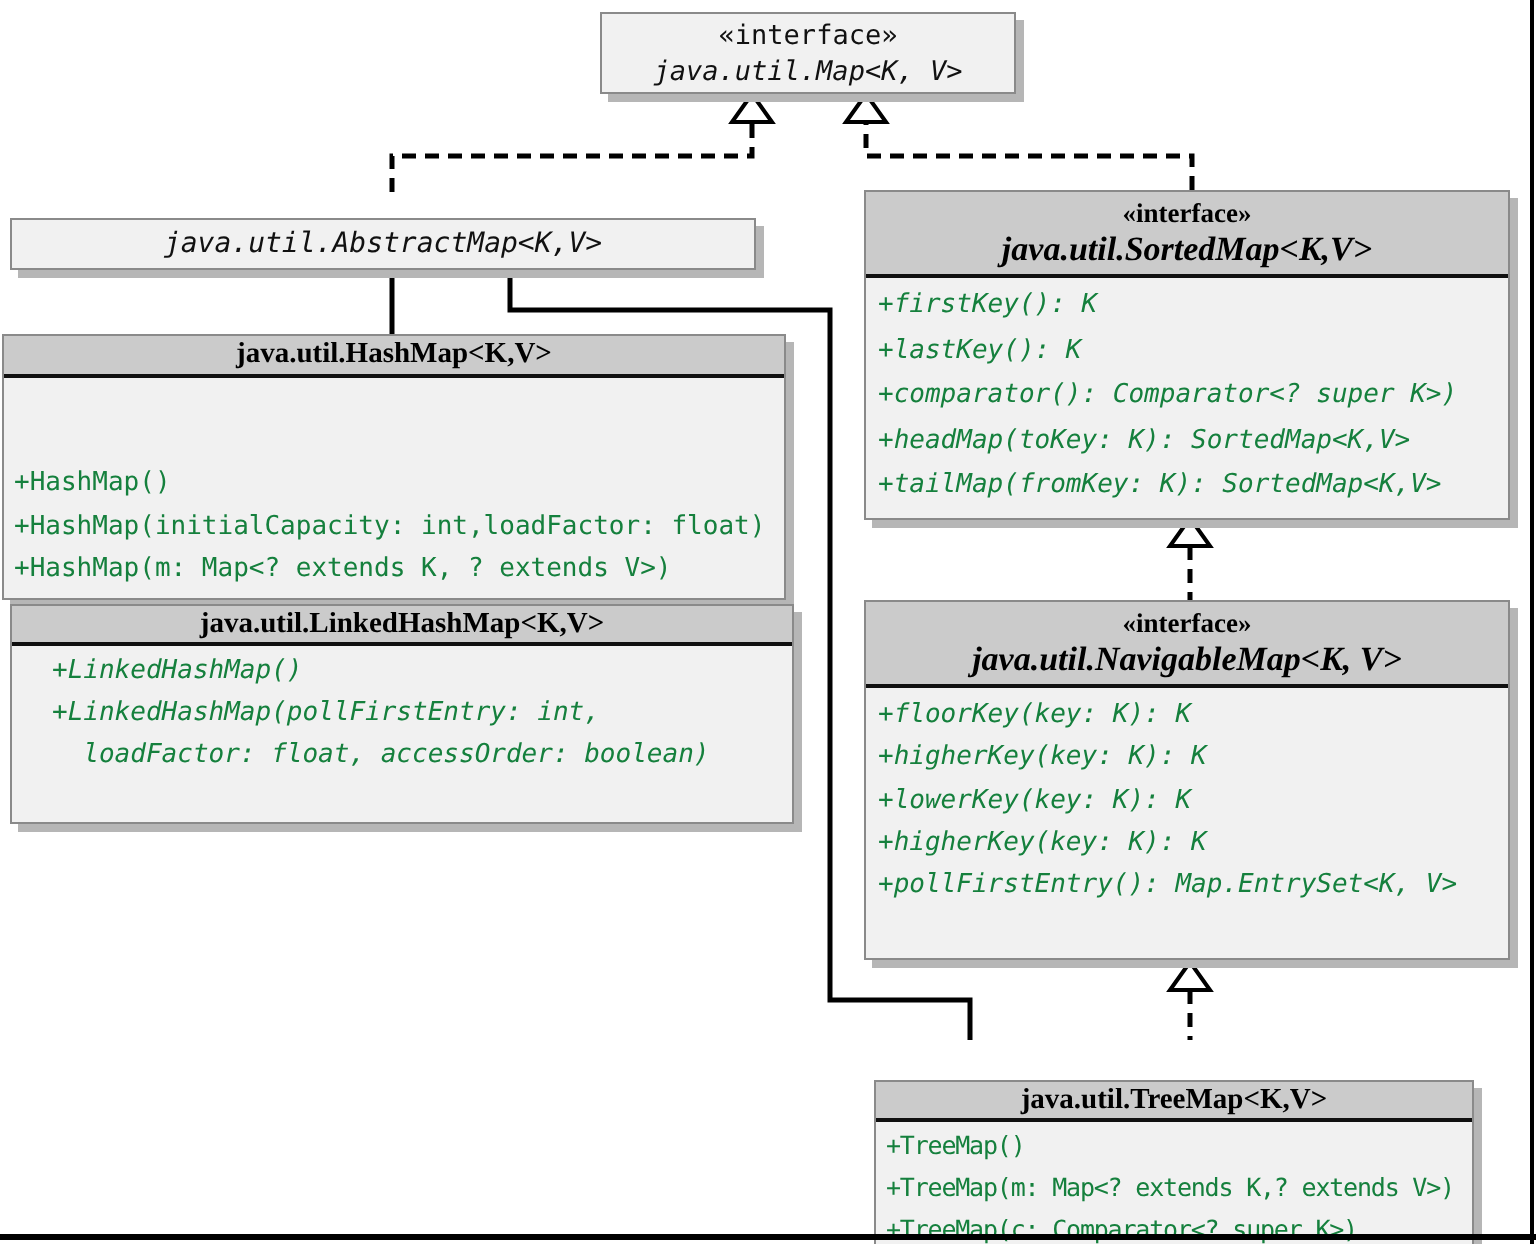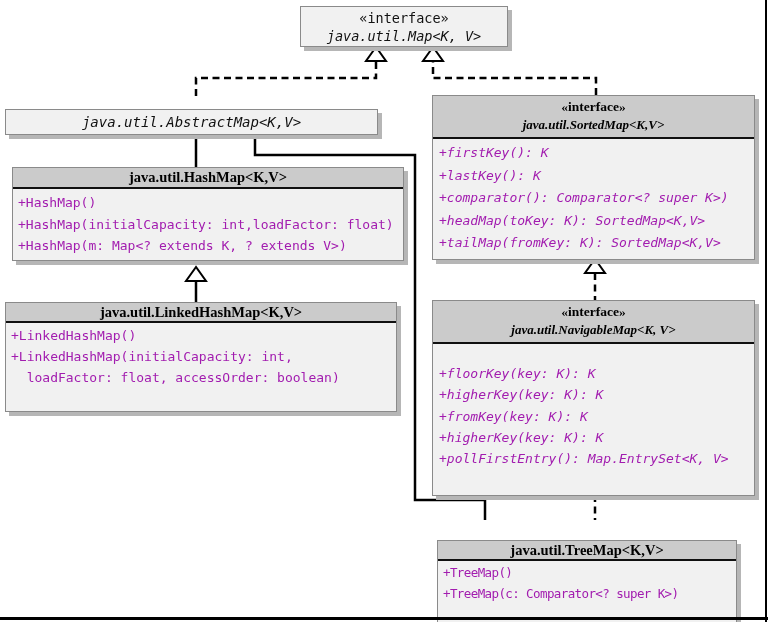--- a/index.html
+++ b/index.html
@@ -11,52 +11,52 @@
   .box {
     position:absolute; background:#f1f1f1; border:1px solid #8a8a8a;
     box-shadow:4px 4px 0 #b6b6b6; box-sizing:border-box;
   }
   .hdr {
     background:#cbcbcb; border-bottom:2px solid #101010; text-align:center;
     font-family:"Liberation Serif", serif; font-weight:bold; overflow:hidden;
   }
   .mono-c { text-align:center; font-family:"DejaVu Sans Mono", monospace; color:#111; }
   .it { font-style:italic; }
-  .methods { overflow:hidden; color:#a21caf; }
+  .methods { overflow:hidden; color:#15803d; }
   .methods > div { white-space:pre; }
 
   
   #box-map { left:300px; top:6px; width:208px; height:41px; padding-top:3px; }
   #box-map .stereo-line { font-size:13.5px; line-height:17px; }
   #box-map .name-line   { font-size:13.5px; line-height:18px; }
 
   
   #box-abstract { left:5px; top:109px; width:373px; height:26px; }
   #box-abstract .name-line { font-size:14px; line-height:24px; }
 
   
-  #box-hash { left:12px; top:167px; width:392px; }
+  #box-hash { left:1px; top:167px; width:392px; }
   #box-hash .hdr { height:19px; font-size:14.5px; line-height:19px; }
-  #box-hash .methods { height:68px; padding:3px 0 0 5px; font-size:13px; line-height:21.5px; }
+  #box-hash .methods { height:68px; padding:3px 0 0 5px; font-size:13px; line-height:21.5px;margin-top:39px; }
 
   
   #box-linked { left:5px; top:302px; width:392px; }
   #box-linked .hdr { height:18px; font-size:14.5px; line-height:18px; }
-  #box-linked .methods { height:86px; padding:2px 0 0 5px; font-size:13px; line-height:21px; }
+  #box-linked .methods { height:86px; padding:2px 0 0 20px; font-size:13px; line-height:21px;font-style:italic; }
 
   
   #box-sorted { left:432px; top:95px; width:323px; }
   #box-sorted .hdr, #box-nav .hdr { padding-top:2px; height:39px; }
   .stereo { font-size:13.5px; line-height:17px; }
-  .iface-name { font-size:13px; line-height:20px; font-style:italic; }
+  .iface-name { font-size:17px; line-height:20px; font-style:italic; }
   #box-sorted .methods { height:117px; padding:3px 0 0 6px; font-size:13px; line-height:22.5px; font-style:italic; }
 
   
   #box-nav { left:432px; top:300px; width:323px; }
-  #box-nav .methods { height:132px; padding:19px 0 0 6px; font-size:13px; line-height:21.3px; font-style:italic; }
+  #box-nav .methods { height:132px; padding:3px 0 0 6px; font-size:13px; line-height:21.3px; font-style:italic; }
 
   
   #box-tree { left:437px; top:540px; width:300px; }
   #box-tree .hdr { height:18px; font-size:14.5px; line-height:18px; }
   #box-tree .methods { height:65px; padding:1px 0 0 5px; font-size:12.5px; letter-spacing:-0.6px; line-height:21px; }
 
   
   .frame-right  { position:absolute; left:765px; top:0; width:2px; height:622px; background:#000; }
   .frame-bottom { position:absolute; left:0; top:617px; width:768px; height:3px; background:#000; }
 </style>
@@ -105,21 +105,21 @@
       <div>+HashMap()</div>
       <div>+HashMap(initialCapacity: int,loadFactor: float)</div>
       <div>+HashMap(m: Map&lt;? extends K, ? extends V&gt;)</div>
     </div>
   </div>
 
   <div class="box" id="box-linked">
     <div class="hdr">java.util.LinkedHashMap&lt;K,V&gt;</div>
     <div class="methods">
       <div>+LinkedHashMap()</div>
-      <div>+LinkedHashMap(initialCapacity: int,
+      <div>+LinkedHashMap(pollFirstEntry: int,
   loadFactor: float, accessOrder: boolean)</div>
     </div>
   </div>
 
   <div class="box" id="box-sorted">
     <div class="hdr">
       <div class="stereo">«interface»</div>
       <div class="iface-name">java.util.SortedMap&lt;K,V&gt;</div>
     </div>
     <div class="methods">
@@ -132,29 +132,30 @@
   </div>
 
   <div class="box" id="box-nav">
     <div class="hdr">
       <div class="stereo">«interface»</div>
       <div class="iface-name">java.util.NavigableMap&lt;K, V&gt;</div>
     </div>
     <div class="methods">
       <div>+floorKey(key: K): K</div>
       <div>+higherKey(key: K): K</div>
-      <div>+fromKey(key: K): K</div>
+      <div>+lowerKey(key: K): K</div>
       <div>+higherKey(key: K): K</div>
       <div>+pollFirstEntry(): Map.EntrySet&lt;K, V&gt;</div>
     </div>
   </div>
 
   <div class="box" id="box-tree">
     <div class="hdr">java.util.TreeMap&lt;K,V&gt;</div>
     <div class="methods">
       <div>+TreeMap()</div>
+      <div>+TreeMap(m: Map&lt;? extends K,? extends V&gt;)</div>
       <div>+TreeMap(c: Comparator&lt;? super K&gt;)</div>
     </div>
   </div>
 
   <div class="frame-right"></div>
   <div class="frame-bottom"></div>
 </div>
 
 </body></html>

